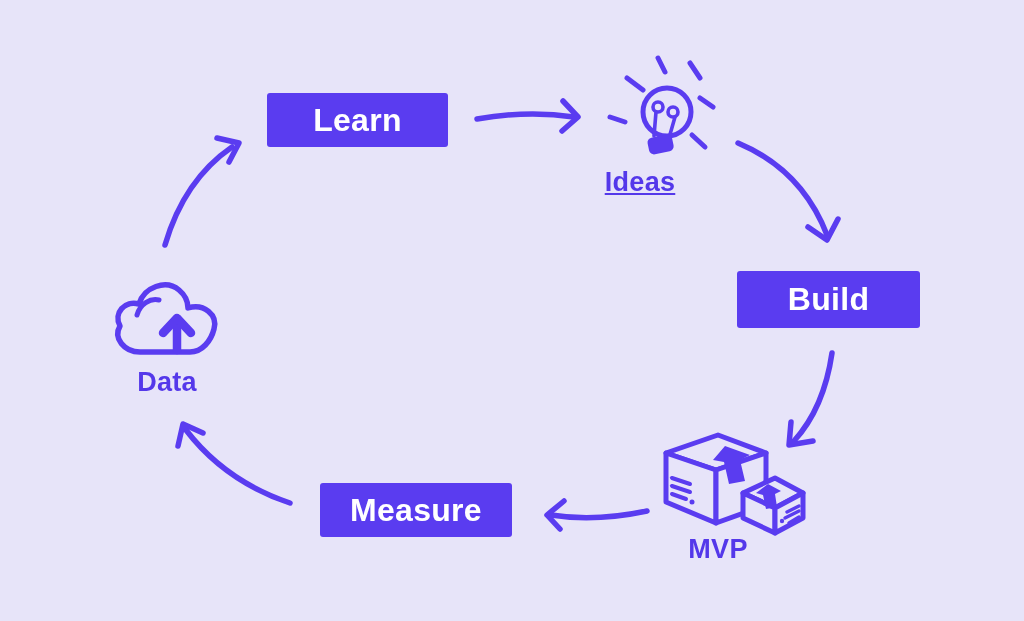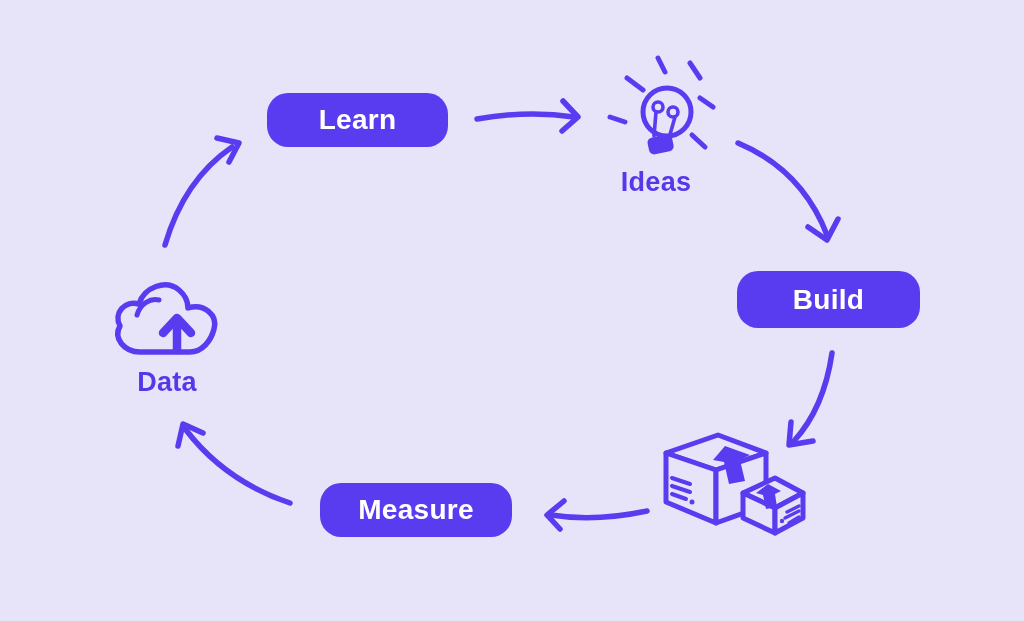--- a/index.html
+++ b/index.html
@@ -9,27 +9,27 @@
     position: relative;
     width: 1024px;
     height: 621px;
     background: #e7e4f9;
     overflow: hidden;
   }
   .layer { position: absolute; left: 0; top: 0; }
   .pill {
     position: absolute;
     background: #5a3cf0;
-    border-radius: 21px;
+    border-radius: 3px;
     display: flex;
     align-items: center;
     justify-content: center;
     color: #ffffff;
     font-weight: bold;
-    font-size: 28px;
+    font-size: 32px;
     letter-spacing: 0.3px;
   }
   .caption {
     position: absolute;
     color: #5438ea;
     font-weight: bold;
     font-size: 27px;
     text-align: center;
     letter-spacing: 0.3px;
   }
@@ -105,21 +105,21 @@
     </g>
     <circle class="stroke" stroke-width="5" cx="64" cy="64" r="24"></circle>
     <g class="stroke" stroke-width="3.6">
       <circle cx="55" cy="59" r="5"></circle>
       <circle cx="70" cy="64" r="5"></circle>
       <path d="M53 64 L51 88"></path>
       <path d="M72 69 L66 90"></path>
     </g>
     <rect class="fill" x="45" y="88" width="25" height="17" rx="5" transform="rotate(-12 57 96)"></rect>
   </svg>
-  <div class="caption" style="left:590px; top:167px; width:132px;">Ideas</div>
+  <div class="caption" style="left:574px; top:167px; width:132px;text-decoration:underline;">Ideas</div>
 
   <svg class="icon-svg" style="left:658px; top:431px;" width="158" height="108" viewBox="0 0 158 108">
     <g>
       <path class="face" d="M8 22 L60 4 L108 22 L58 39 Z"></path>
       <path class="face" d="M8 22 L8 71 L58 92 L58 39 Z"></path>
       <path class="face" d="M58 39 L58 92 L108 74 L108 22 Z"></path>
       <path class="fill" d="M67 15 L92 24 L82 29 L87 50 L71 53 L66 31 L55 29 Z"></path>
       <g class="stroke" stroke-width="4">
         <path d="M14 47 L32 53"></path>
         <path d="M14 55 L32 61"></path>
@@ -133,20 +133,21 @@
       <path class="face" d="M117 77 L117 102 L145 87 L145 62 Z"></path>
       <path class="fill" d="M110 53 L123 60 L117 63 L119 76 L108 78 L105 64 L98 62 Z"></path>
       <g class="stroke" stroke-width="3.4">
         <path d="M129 81 L141 75"></path>
         <path d="M127 87 L141 80"></path>
         <path d="M131 92 L141 86"></path>
       </g>
       <circle class="fill" cx="124" cy="90" r="2.2"></circle>
     </g>
   </svg>
+  <div class="caption" style="left:654px; top:534px; width:128px;">MVP</div>
 
   <svg class="icon-svg" style="left:110px; top:274px;" width="120" height="92" viewBox="0 0 120 92">
     <path class="stroke" stroke-width="5.5" d="M30 78 C14 78 3 64 10 52 C3 39 15 26 29 30 C34 13 56 5 69 16 C75 21 78 27 78 34 C94 29 108 41 104 55 C101 67 92 78 80 78 Z"></path>
     <path class="stroke" stroke-width="5" d="M27 41 C30 30 40 24 49 26"></path>
     <g class="stroke" stroke-width="8.5">
       <path d="M67 76 L67 46"></path>
       <path d="M53 59 L67 44 L81 59"></path>
     </g>
   </svg>
   <div class="caption" style="left:104px; top:367px; width:126px;text-align:center;">Data</div>

